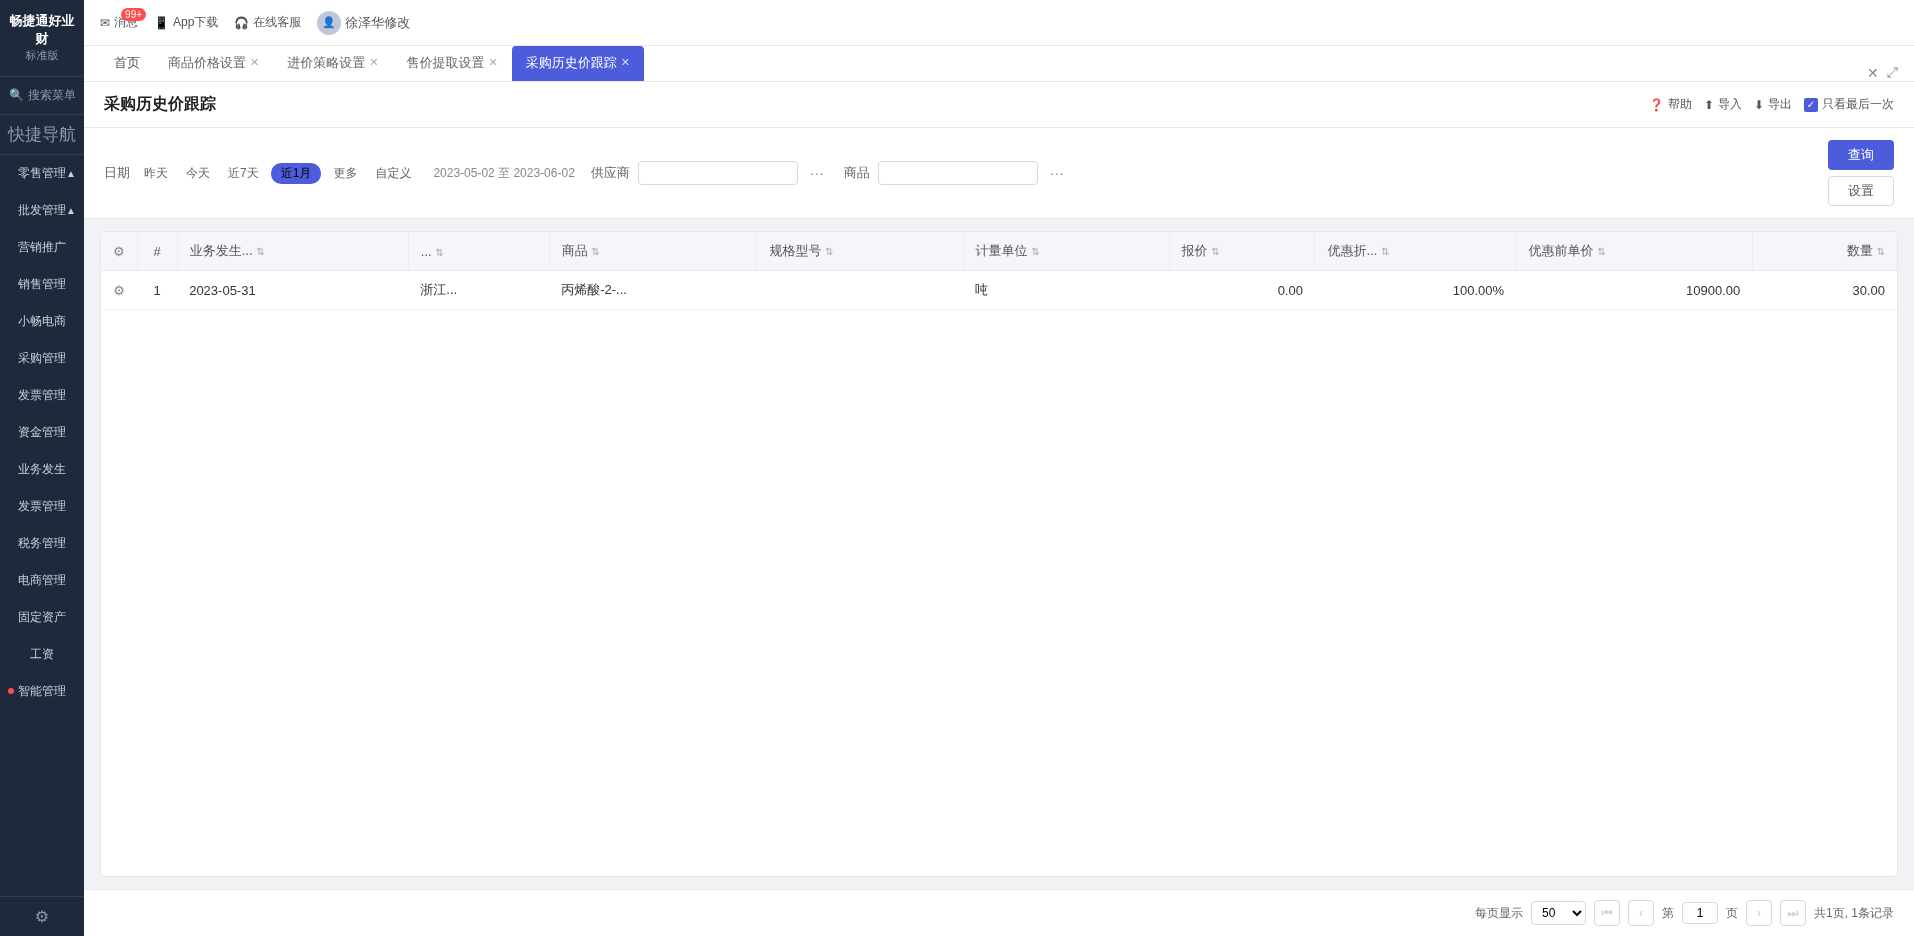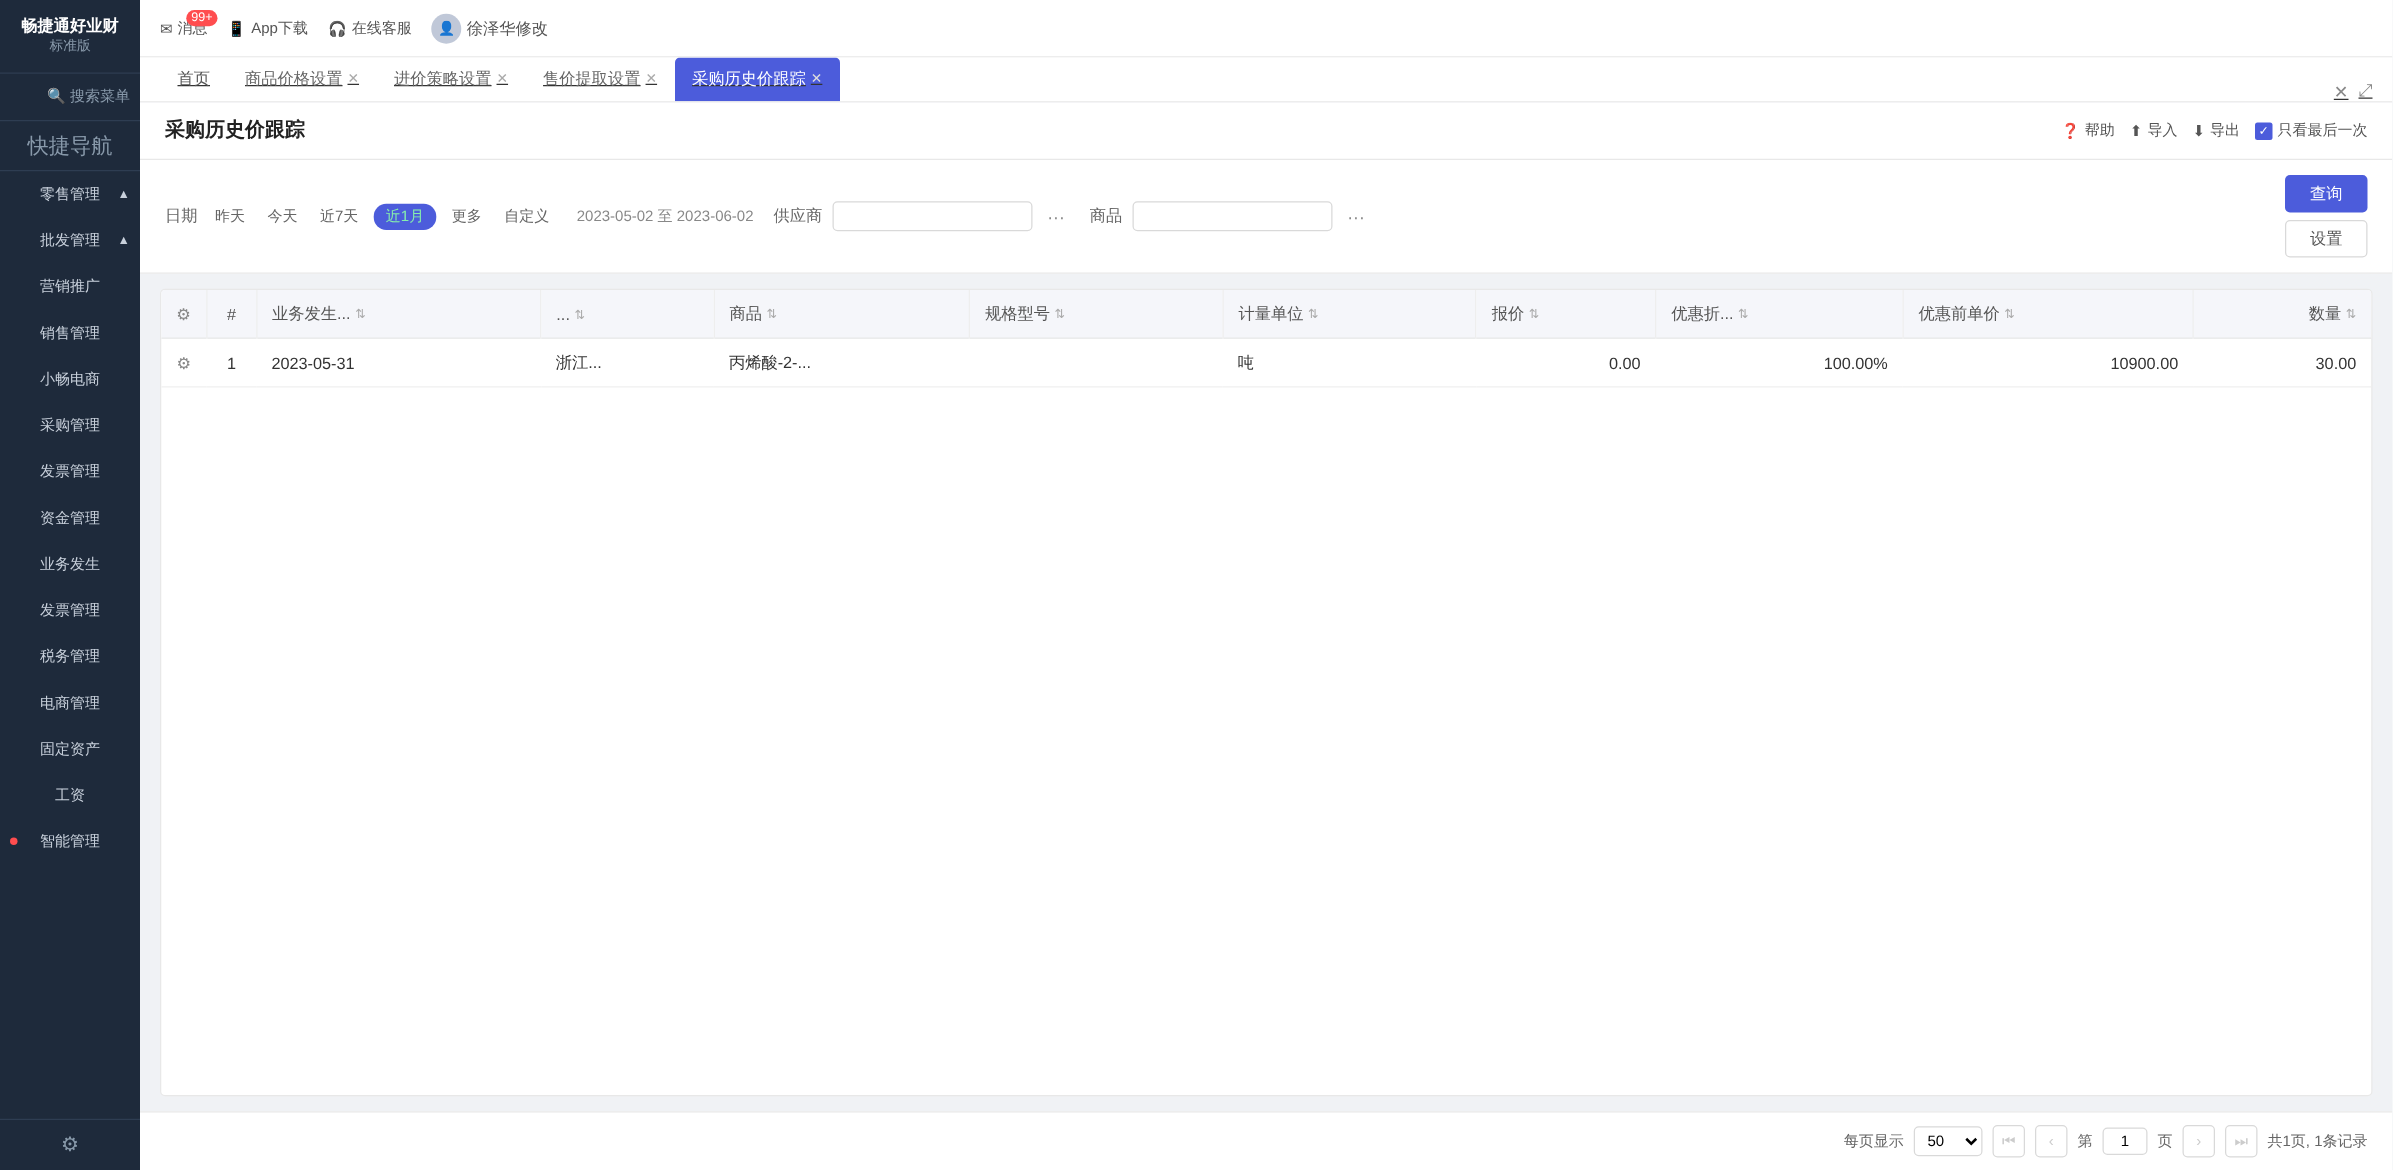--- a/index.html
+++ b/index.html
@@ -1,20 +1,20 @@
 <!DOCTYPE html>
 <html><head>
   <meta charset="utf-8">
   <style>
     * { box-sizing: border-box; margin: 0; padding: 0; }
     body { font-family: "Microsoft YaHei", "PingFang SC", sans-serif; font-size: 13px; background: #f0f2f5; color: #333; display: flex; height: 936px; overflow: hidden; }
 
     
     .sidebar {
-      width: 112px;
+      width: 84px;
       background: #1e2a3b;
       color: #c8d0db;
       display: flex;
       flex-direction: column;
       flex-shrink: 0;
       height: 100%;
     }
     .sidebar-logo {
       padding: 12px 8px;
       text-align: center;
@@ -161,21 +161,20 @@
     
     .tabbar {
       background: #fff;
       border-bottom: 1px solid #e8e8e8;
       padding: 0 16px;
       display: flex;
       align-items: flex-end;
       gap: 0;
       flex-shrink: 0;
       height: 36px;
-      text-decoration: underline;
     }
     .tab {
       padding: 8px 14px;
       font-size: 13px;
       cursor: pointer;
       color: #666;
       border-bottom: 2px solid transparent;
       white-space: nowrap;
       display: flex;
       align-items: center;
@@ -280,21 +279,21 @@
     }
     .date-opt {
       font-size: 12px;
       color: #666;
       cursor: pointer;
       padding: 2px 6px;
       border-radius: 4px;
     }
     .date-opt.active {
       background: #4c5cdb;
-      color: #86efac;
+      color: #000000;
       border-radius: 10px;
       padding: 2px 10px;
     }
     .date-range {
       font-size: 12px;
       color: #888;
       text-align: right;
     }
     .filter-input {
       border: 1px solid #d9d9d9;

